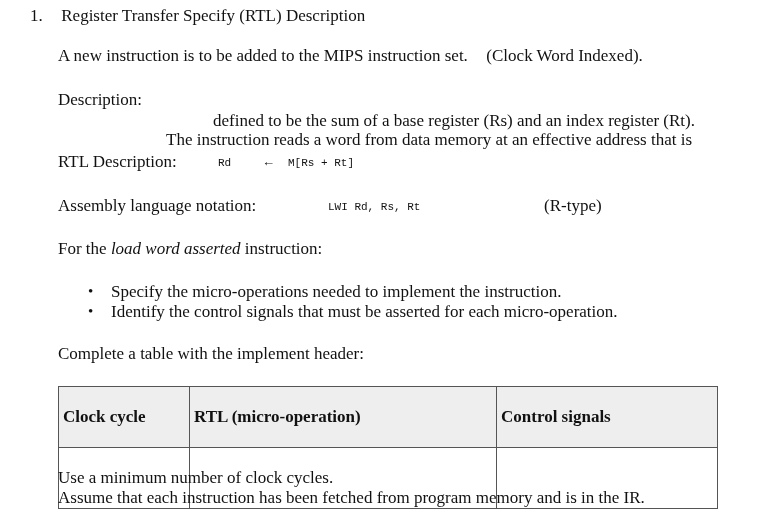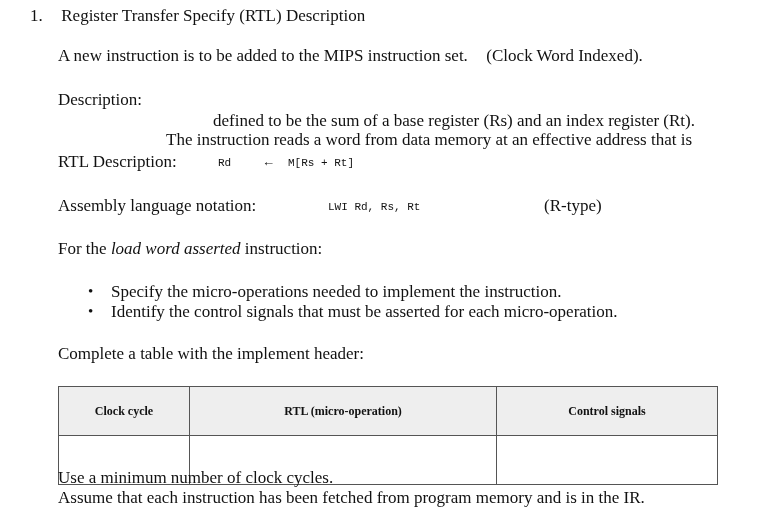--- a/index.html
+++ b/index.html
@@ -9,22 +9,22 @@
   }
   .abs { position: absolute; white-space: nowrap; line-height: 20px; }
   .mono { font-family: "Liberation Mono", monospace; font-size: 11px; }
   .it { font-style: italic; }
   .bullet { position: absolute; font-size: 15px; }
   table.hdr {
     position: absolute; left: 58px; top: 386px; width: 659px;
     border-collapse: collapse; table-layout: fixed;
   }
   table.hdr td, table.hdr th {
-    border: 1.5px solid #555555; padding: 10px 4px; text-align: center;
-    font-family: "Liberation Serif", serif; font-size: 12px;
+    border: 1.5px solid #555555; padding: 16px 4px; text-align: left;
+    font-family: "Liberation Serif", serif; font-size: 17px;
   }
   table.hdr th { background: #eeeeee; font-weight: bold; height: 28px; color: #111; }
   table.hdr td { height: 28px; background: #ffffff; }
 </style>
 </head>
 <body>
 
 <div>
 
   <div class="abs" style="left:30px; top:6px;">

